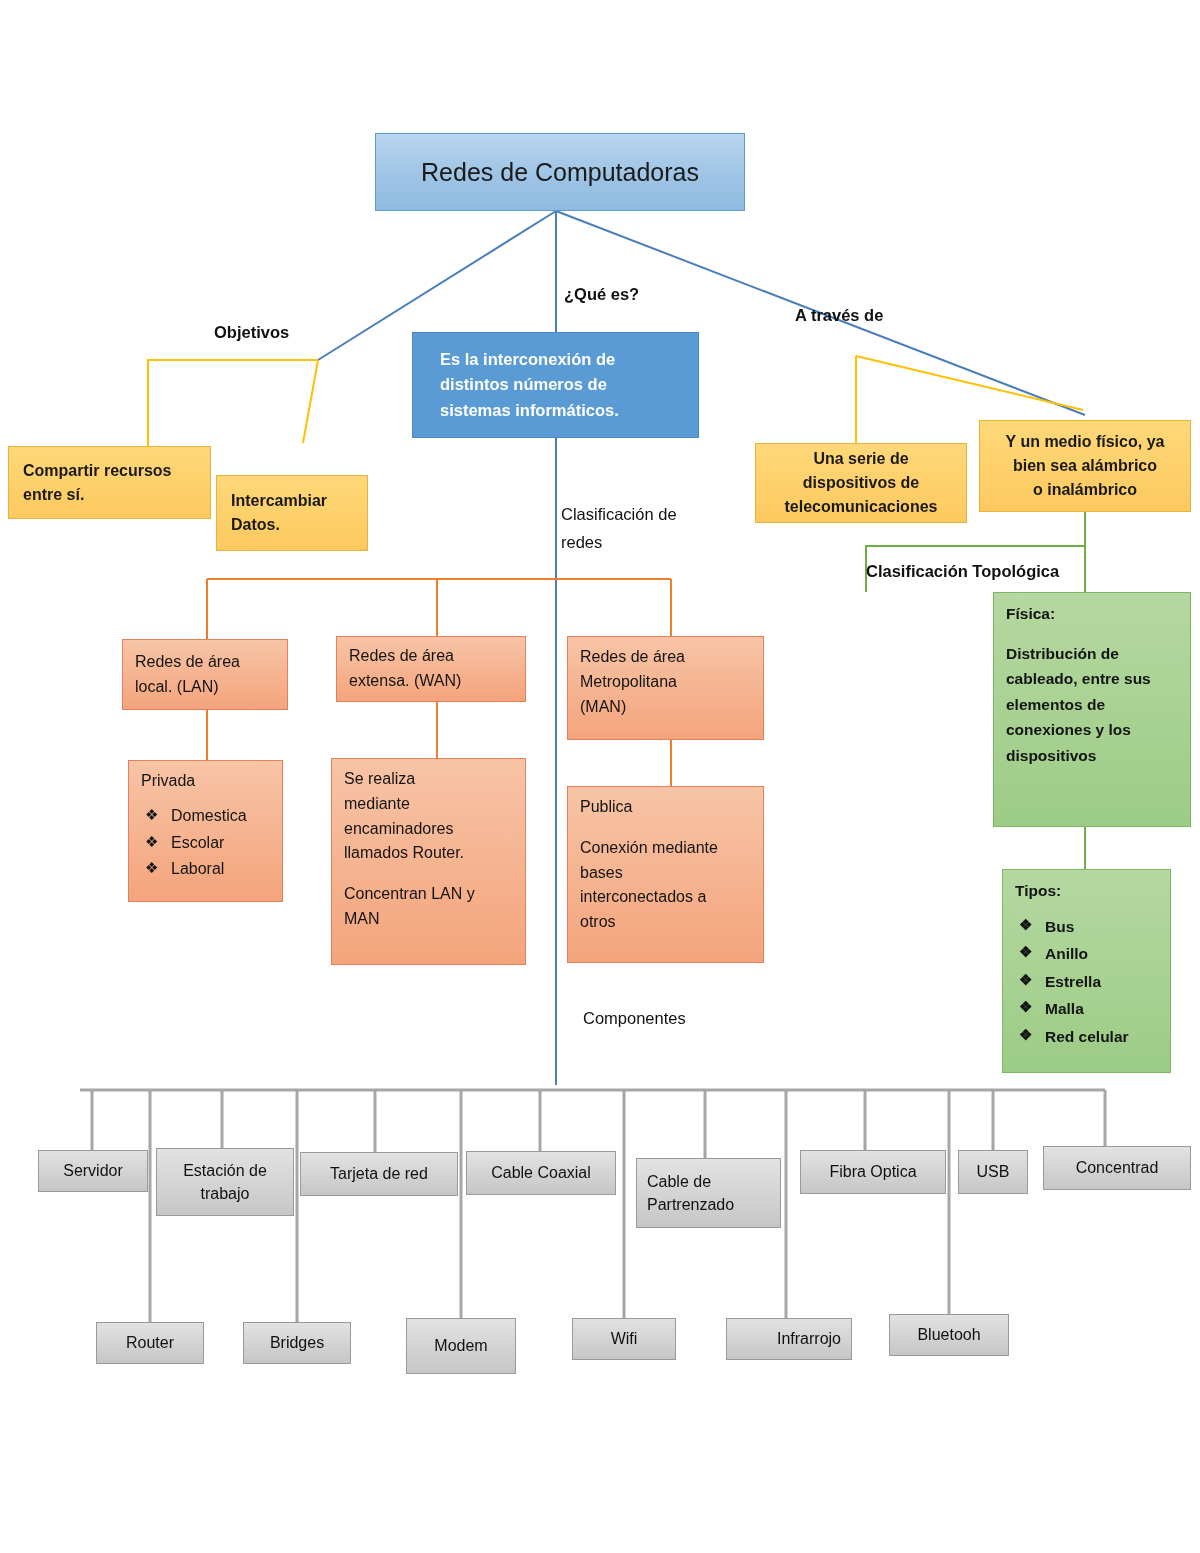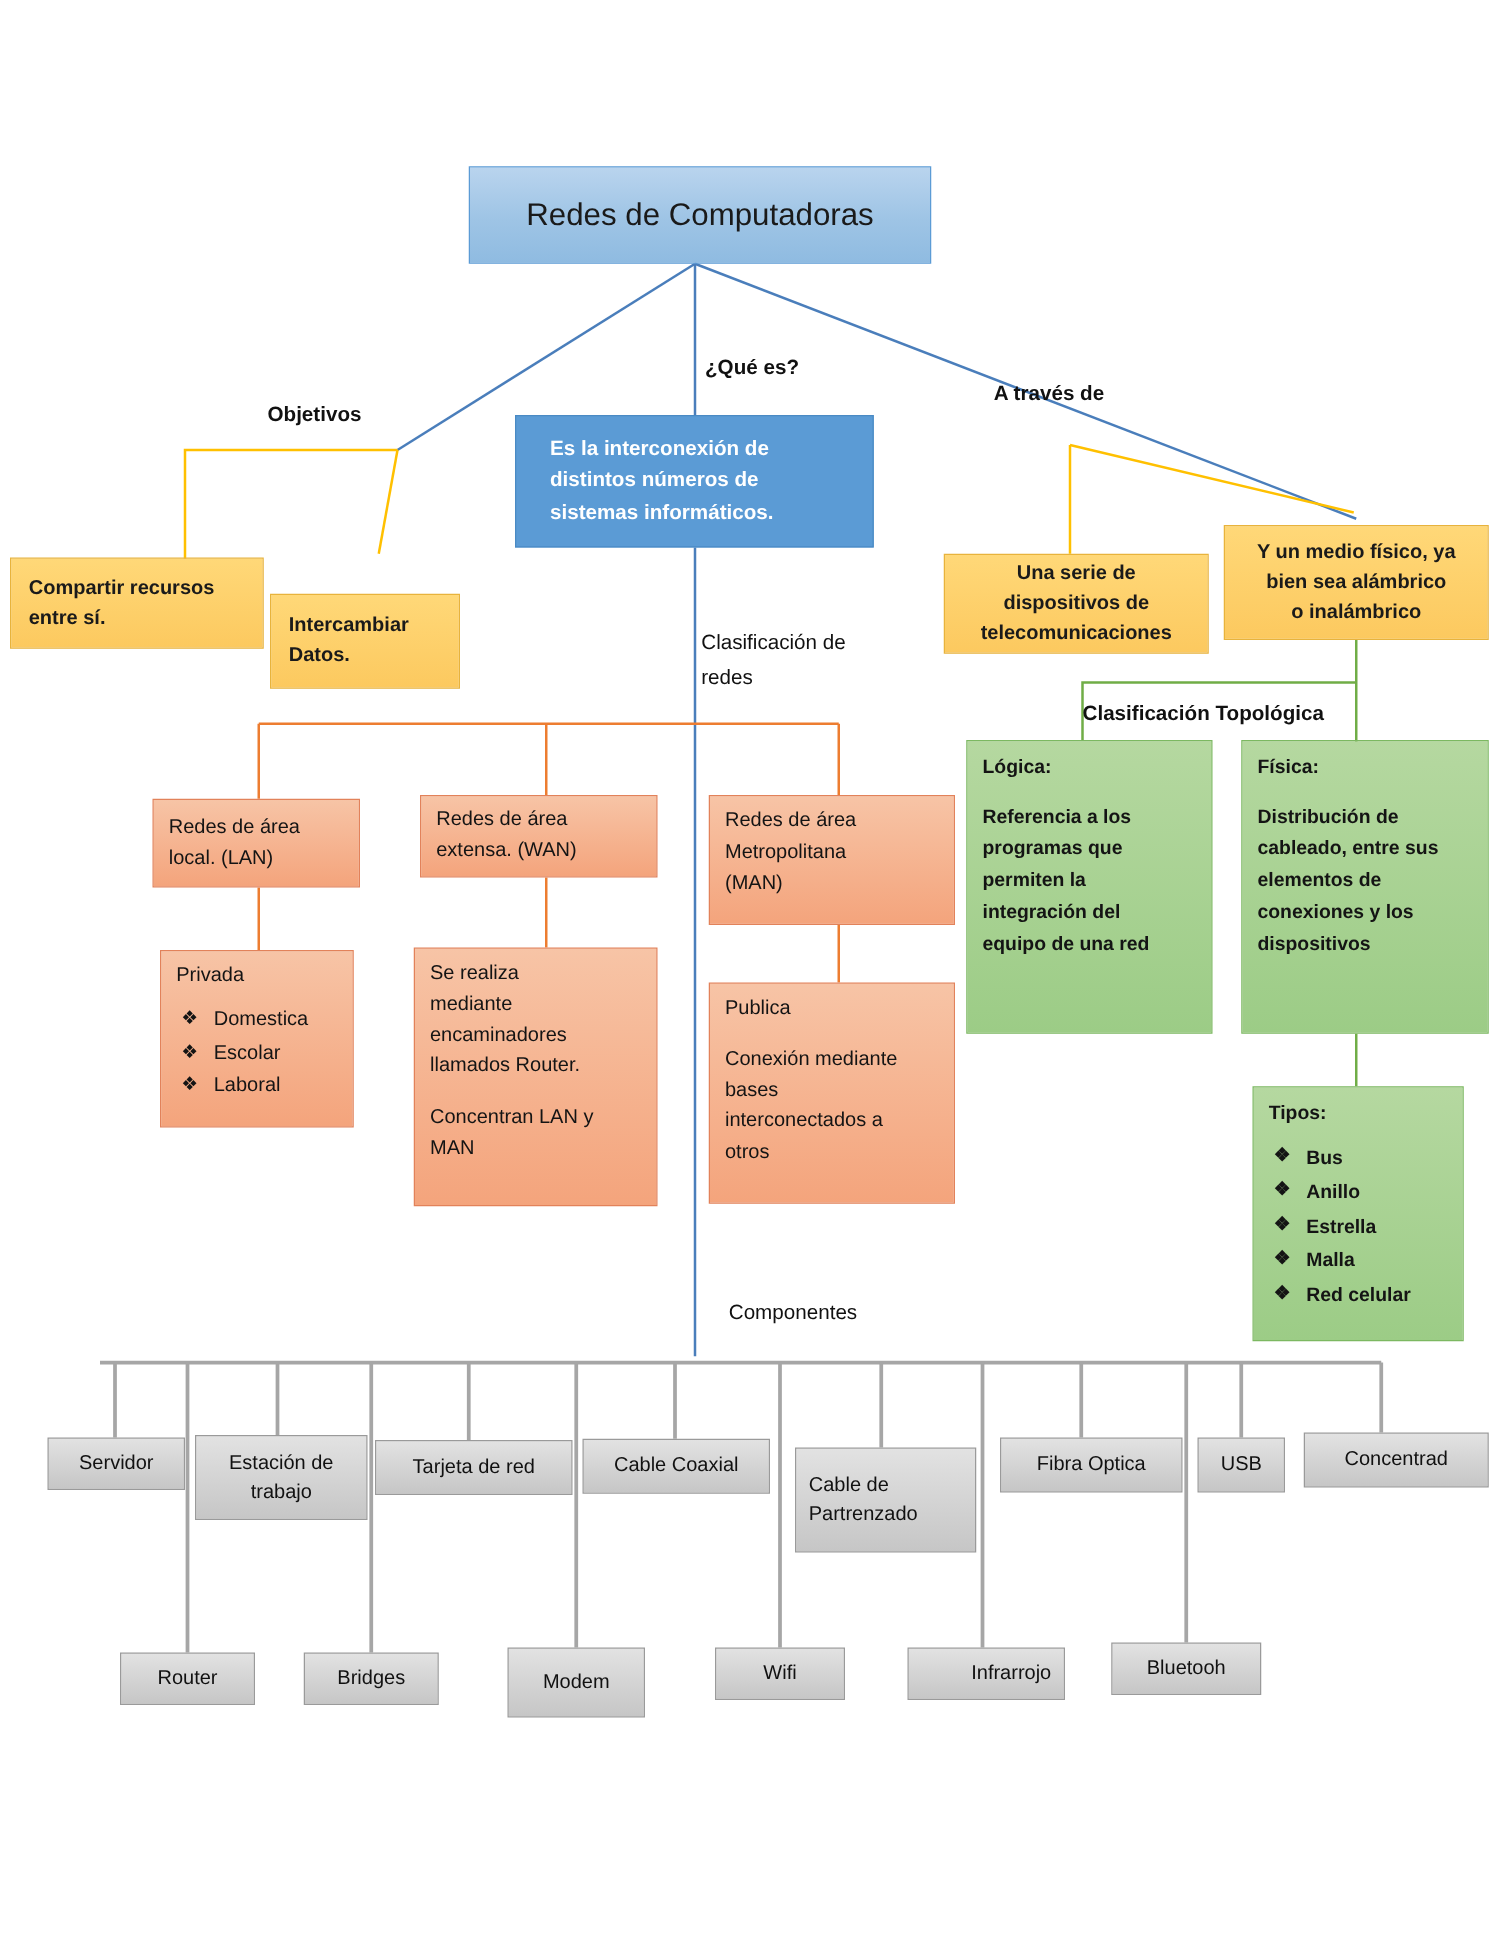--- a/index.html
+++ b/index.html
@@ -139,21 +139,21 @@
 
   <div class="lbl" style="left:564px;top:285px;">¿Qué es?</div>
 
   <div class="lbl" style="left:795px;top:306px;">A través de</div>
 
   <div class="lbl reg" style="left:561px;top:505px;">Clasificación de</div>
   <div class="lbl reg" style="left:561px;top:533px;">redes</div>
 
   <div class="lbl" style="left:866px;top:562px;">Clasificación Topológica</div>
 
-  <div class="lbl reg" style="left:583px;top:1009px;margin-top:32px;">Componentes</div>
+  <div class="lbl reg" style="left:583px;top:1009px;">Componentes</div>
 
   <div class="box blue-solid" style="left:412px;top:332px;width:287px;height:106px;">
     <span class="line">Es la interconexión de</span>
     <span class="line">distintos números de</span>
     <span class="line">sistemas informáticos.</span>
   </div>
 
   <div class="box yellow" style="left:8px;top:446px;width:203px;height:73px;">
     <span class="line">Compartir recursos</span>
     <span class="line">entre sí.</span>
@@ -169,29 +169,20 @@
     <span class="line">dispositivos de</span>
     <span class="line">telecomunicaciones</span>
   </div>
 
   <div class="box yellow center" style="left:979px;top:420px;width:212px;height:92px;">
     <span class="line">Y un medio físico, ya</span>
     <span class="line">bien sea alámbrico</span>
     <span class="line">o inalámbrico</span>
   </div>
 
-  <div class="box green" style="left:773px;top:592px;width:197px;height:235px;">
-    <span class="line">Lógica:</span>
-    <span class="line" style="height:14px"></span>
-    <span class="line">Referencia a los</span>
-    <span class="line">programas que</span>
-    <span class="line">permiten la</span>
-    <span class="line">integración del</span>
-    <span class="line">equipo de una red</span>
-  </div>
 
   <div class="box green" style="left:993px;top:592px;width:198px;height:235px;">
     <span class="line">Física:</span>
     <span class="line" style="height:14px"></span>
     <span class="line">Distribución de</span>
     <span class="line">cableado, entre sus</span>
     <span class="line">elementos de</span>
     <span class="line">conexiones y los</span>
     <span class="line">dispositivos</span>
   </div>
@@ -261,21 +252,21 @@
   </div>
 
   <div class="box gray center" style="left:300px;top:1152px;width:158px;height:44px;">
     <span class="line">Tarjeta de red</span>
   </div>
 
   <div class="box gray center" style="left:466px;top:1151px;width:150px;height:44px;">
     <span class="line">Cable Coaxial</span>
   </div>
 
-  <div class="box gray" style="left:636px;top:1158px;width:145px;height:84px;">
+  <div class="box gray" style="left:636px;top:1158px;width:145px;height:70px;">
     <span class="line">Cable de</span>
     <span class="line">Partrenzado</span>
   </div>
 
   <div class="box gray center" style="left:800px;top:1150px;width:146px;height:44px;">
     <span class="line">Fibra Optica</span>
   </div>
 
   <div class="box gray center" style="left:958px;top:1150px;width:70px;height:44px;">
     <span class="line">USB</span>

